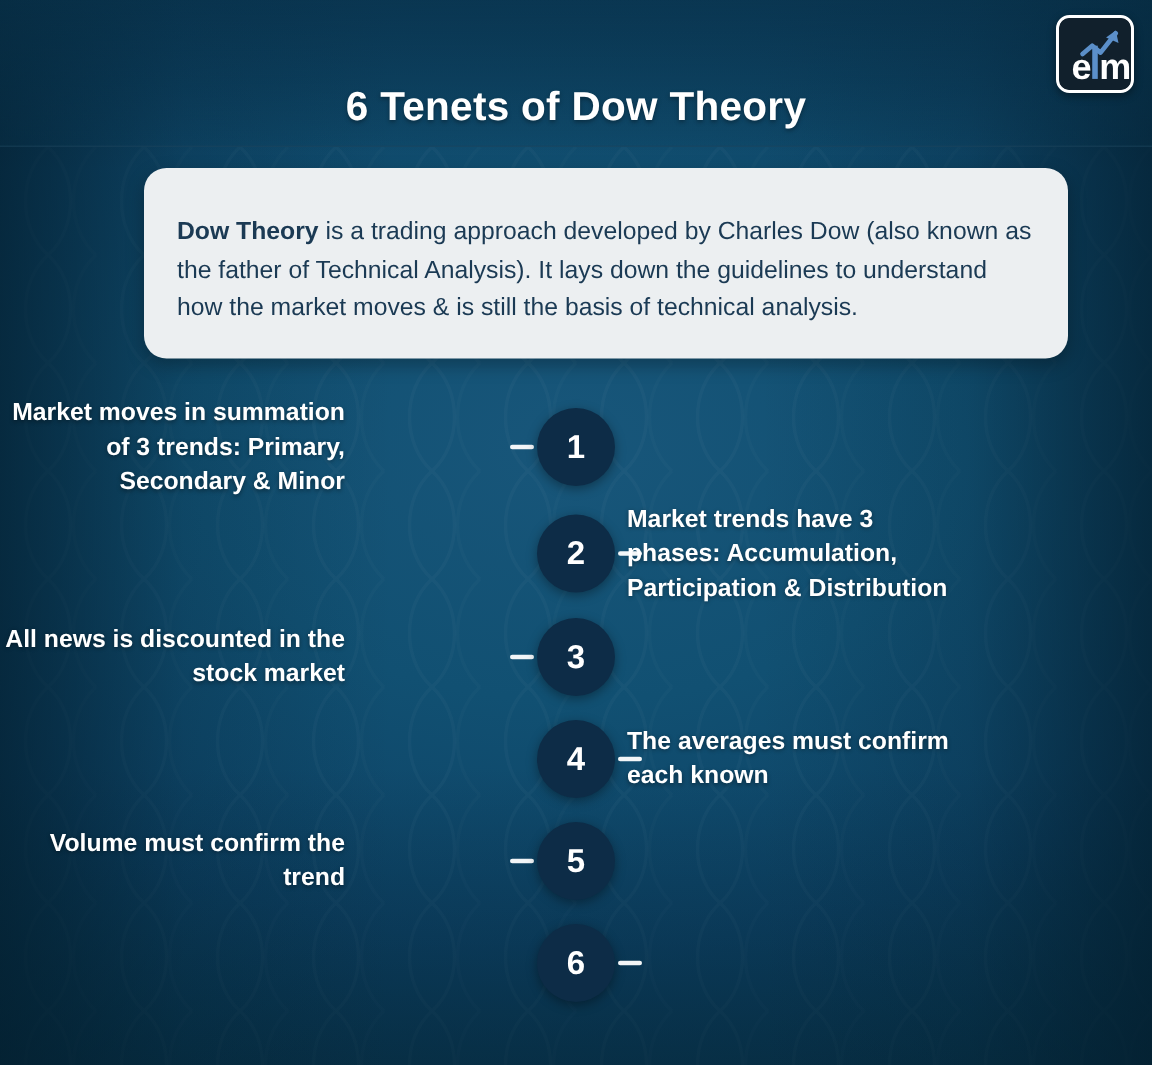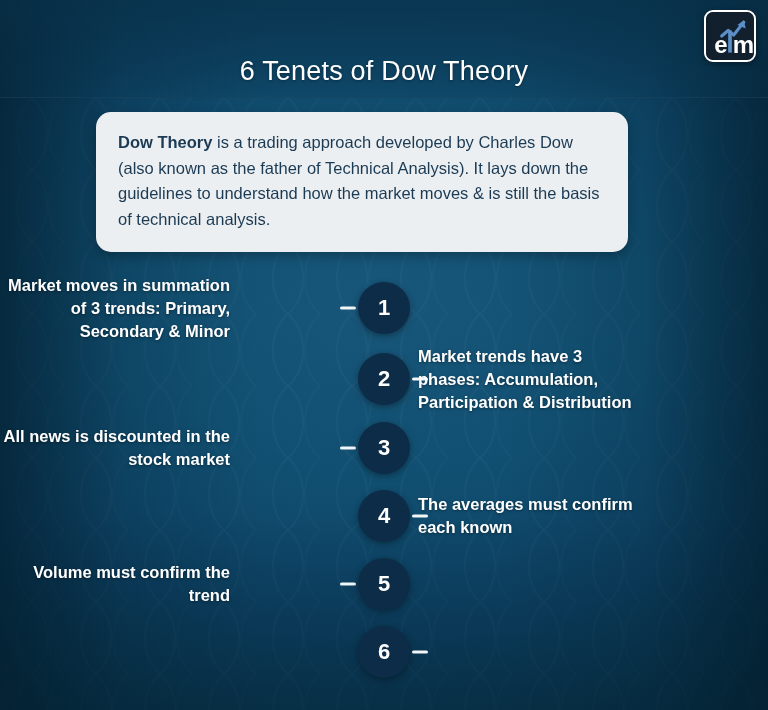--- a/index.html
+++ b/index.html
@@ -49,21 +49,21 @@
     position:absolute; left:0; top:0; width:768px; height:98px;
     background:linear-gradient(to bottom, rgba(9,52,78,.55), rgba(10,58,84,.15));
     border-bottom:1px solid rgba(255,255,255,.045);
   }
 
   #page-title {
     position:absolute; left:0; top:56px; width:768px;
     text-align:center;
     color:#ffffff;
     font-size:27px;
-    font-weight:normal;
+    font-weight:bold;
     letter-spacing:.2px;
     text-shadow:0 1px 3px rgba(0,0,0,.35);
     z-index:5;
   }
 
   
   #logo {
     position:absolute; right:12px; top:10px;
     width:52px; height:52px;
     border-radius:9px;
@@ -71,38 +71,38 @@
     border:2px solid #ffffff;
     box-shadow:0 2px 6px rgba(0,0,0,.4);
     z-index:6;
     overflow:hidden;
   }
   #logo svg { display:block; width:100%; height:100%; }
 
   
   #desc-card {
     position:absolute; left:96px; top:112px;
-    width:532px;
-    padding:18px 22px 20px 22px;
+    width:616px;
+    padding:30px 22px 20px 22px;
     background:#eceff1;
     border-radius:15px;
     box-shadow:0 4px 12px rgba(0,0,0,.28);
     z-index:5;
   }
   #desc-text {
     color:#1b3a54;
     font-size:16.5px;
     line-height:25.5px;
     font-weight:500;
   }
   #desc-text b { font-weight:bold; }
 
   
   #tenets {
-    position:absolute; left:0; top:272px; width:648px;
+    position:absolute; left:0; top:262px; width:648px;
     z-index:4;
   }
 
   .tenet {
     position:relative;
     height:70px;
     display:flex;
     align-items:center;
   }
   .tenet.left  { justify-content:flex-end; padding-right:384px; }

